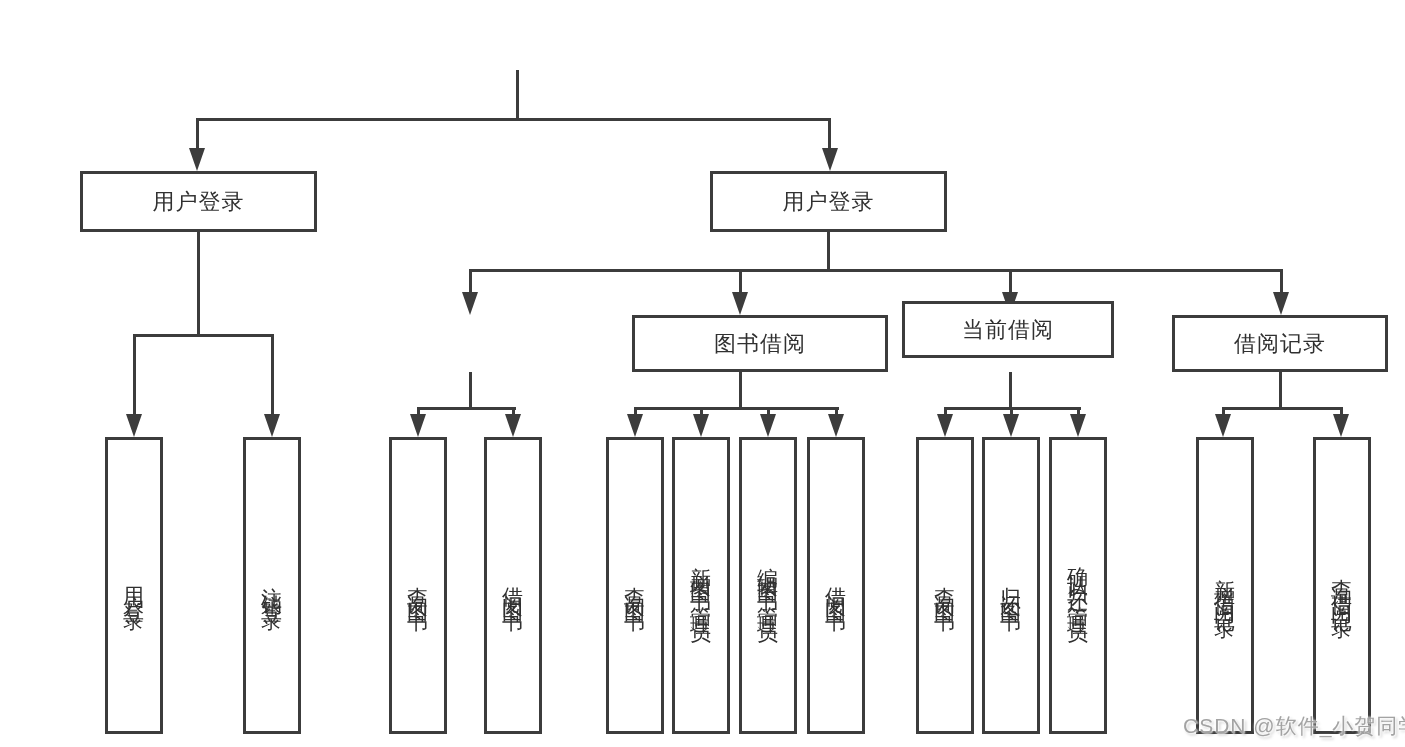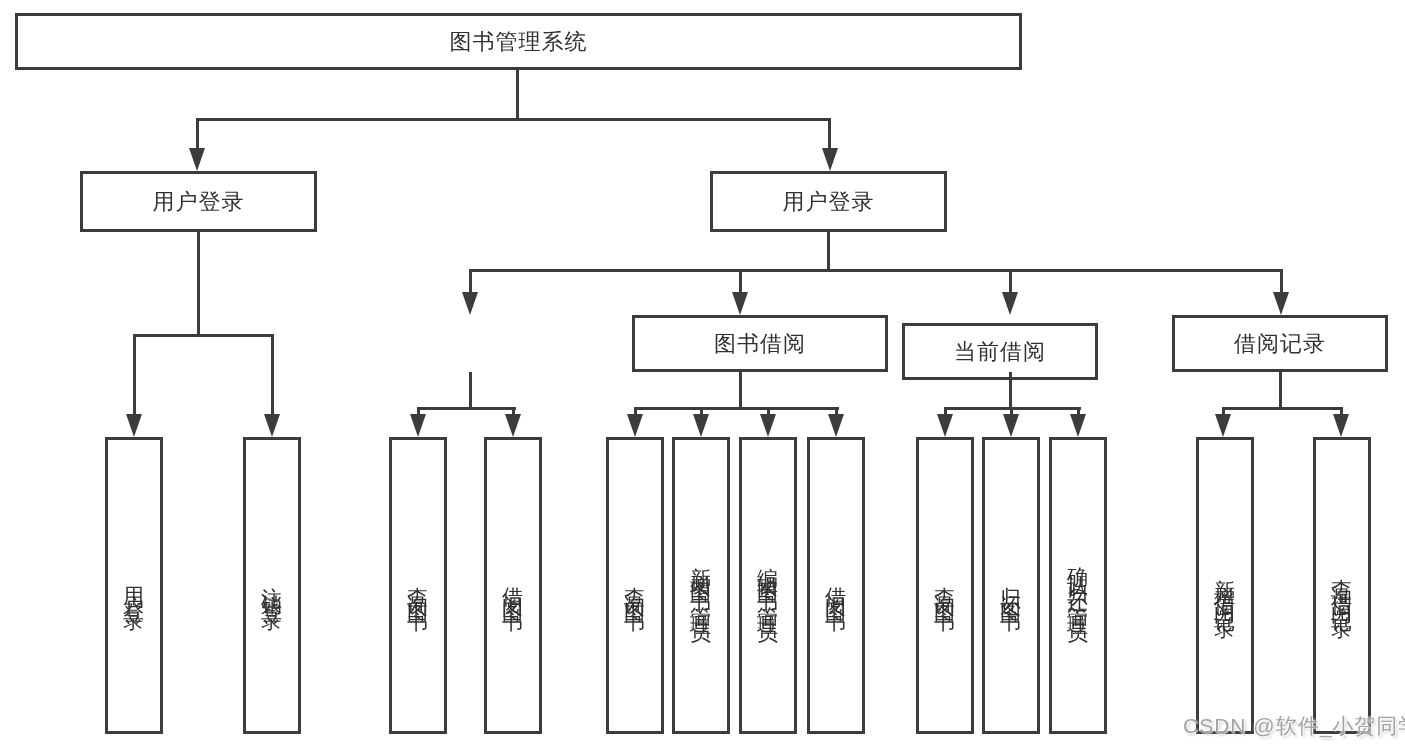--- a/index.html
+++ b/index.html
@@ -70,21 +70,20 @@
     z-index: 5;
     text-shadow: 1px 1px 2px #ffffff, -1px -1px 2px #ffffff, 2px 2px 3px rgba(0,0,0,0.25);
     white-space: nowrap;
   }
 </style>
 </head>
 <body>
 
 <div class="stage">
 
-  <div class="box" style="left:15px;top:13px;width:1007px;height:57px">图书管理系统</div>
 
   <div class="vline" style="left:516px;top:70px;height:50px"></div>
   <div class="hline" style="left:196px;top:118px;width:635px"></div>
   <div class="vline" style="left:196px;top:118px;height:30px"></div>
   <div class="arrow" style="left:189px;top:148px"></div>
   <div class="vline" style="left:828px;top:118px;height:30px"></div>
   <div class="arrow" style="left:822px;top:148px"></div>
 
   <div class="box" style="left:80px;top:171px;width:237px;height:61px">用户登录</div>
   <div class="box" style="left:710px;top:171px;width:237px;height:61px">用户登录</div>
@@ -101,21 +100,21 @@
   <div class="vline" style="left:469px;top:269px;height:24px"></div>
   <div class="arrow" style="left:462px;top:292px"></div>
   <div class="vline" style="left:739px;top:269px;height:24px"></div>
   <div class="arrow" style="left:732px;top:292px"></div>
   <div class="vline" style="left:1009px;top:269px;height:24px"></div>
   <div class="arrow" style="left:1002px;top:292px"></div>
   <div class="vline" style="left:1280px;top:269px;height:24px"></div>
   <div class="arrow" style="left:1273px;top:292px"></div>
 
   <div class="box" style="left:632px;top:315px;width:256px;height:57px">图书借阅</div>
-  <div class="box" style="left:902px;top:323px;width:196px;height:57px">当前借阅</div>
+  <div class="box" style="left:902px;top:301px;width:212px;height:57px">当前借阅</div>
   <div class="box" style="left:1172px;top:315px;width:216px;height:57px">借阅记录</div>
 
   <div class="vline" style="left:469px;top:372px;height:38px"></div>
   <div class="hline" style="left:417px;top:407px;width:99px"></div>
   <div class="vline" style="left:417px;top:407px;height:8px"></div>
   <div class="arrow" style="left:410px;top:414px"></div>
   <div class="vline" style="left:512px;top:407px;height:8px"></div>
   <div class="arrow" style="left:505px;top:414px"></div>
 
   <div class="vline" style="left:739px;top:372px;height:38px"></div>

